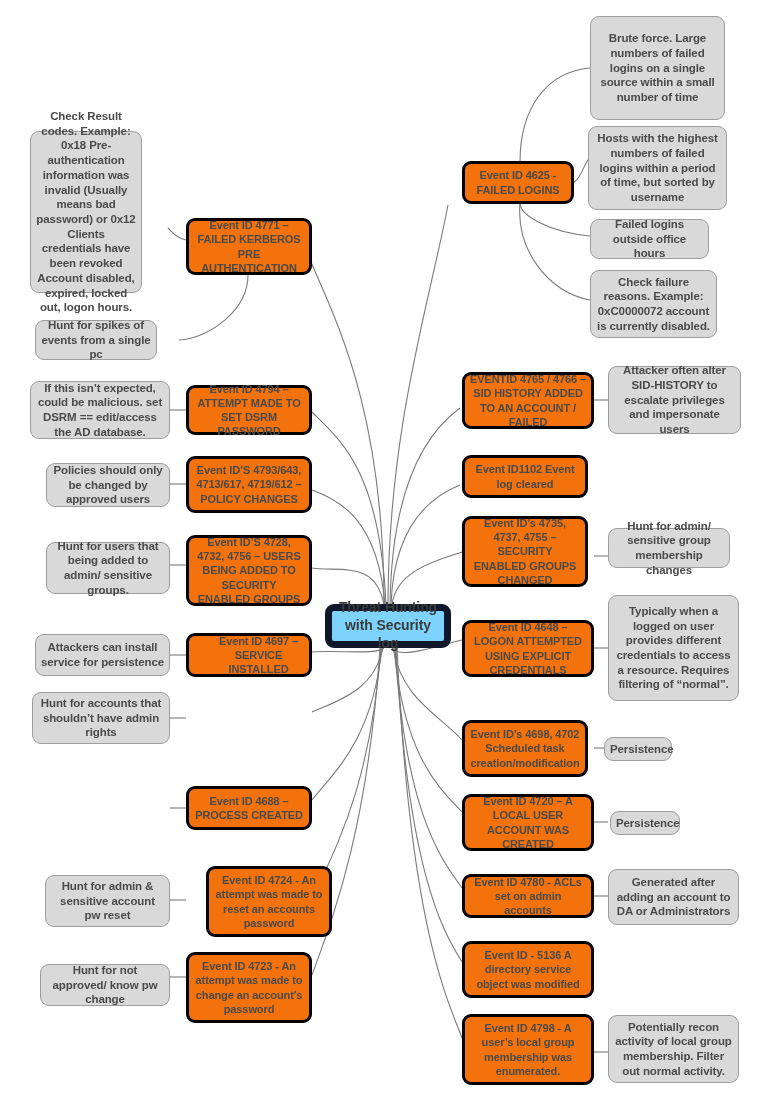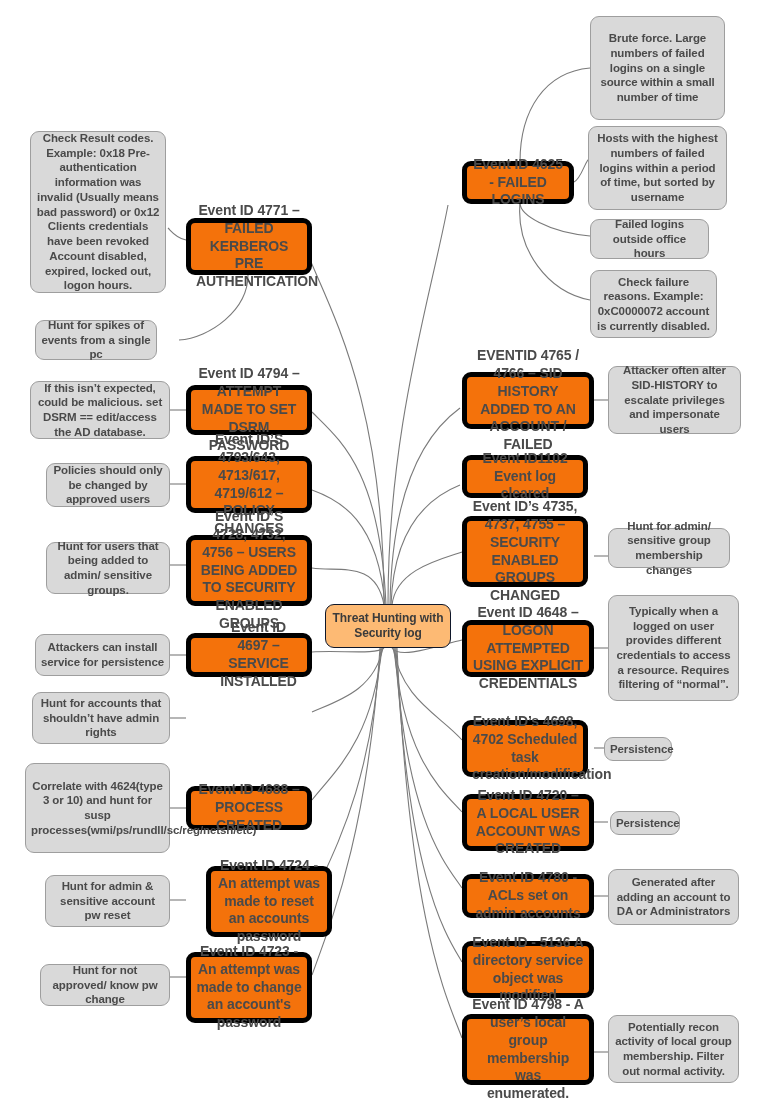--- a/index.html
+++ b/index.html
@@ -19,35 +19,35 @@
     text-align:center;
     border-radius:9px;
     z-index:2;
     line-height:1.28;
     font-weight:bold;
     letter-spacing:-0.1px;
     padding:4px 5px;
   }
   .node.orange{
     background:#f4720b;
-    border:5px solid #000000;
+    border:3px solid #000000;
     color:#4a4a4a;
-    font-size:14px;
+    font-size:11px;
   }
   .node.gray{
     background:#d9d9d9;
     border:1px solid #9e9e9e;
     color:#4a4a4a;
     font-size:11.5px;
   }
   .node.blue{
-    background:#fdba74;
-    border:1px solid #0f172a;
+    background:#7dd3fc;
+    border:7px solid #0f172a;
     color:#3b3b3b;
-    font-size:12px;
+    font-size:14px;
   }
   .node span{display:block;width:100%;}
 </style>
 </head>
 <body>
 
 <div id="canvas">
 
   <svg id="edges" viewBox="0 0 768 1112" xmlns="http://www.w3.org/2000/svg">
     <g fill="none" stroke="#7a7a7a" stroke-width="1.1">
@@ -115,21 +115,21 @@
   <div class="node gray" style="left:590px;top:219px;width:119px;height:40px;">
     <span>Failed logins outside office hours</span>
   </div>
   <div class="node gray" style="left:590px;top:270px;width:127px;height:68px;">
     <span>Check failure reasons. Example: 0xC0000072 account is currently disabled.</span>
   </div>
 
   <div class="node orange" style="left:186px;top:218px;width:126px;height:57px;">
     <span>Event ID 4771 – FAILED KERBEROS PRE AUTHENTICATION</span>
   </div>
-  <div class="node gray" style="left:30px;top:131px;width:136px;height:162px;">
+  <div class="node gray" style="left:30px;top:131px;width:112px;height:162px;">
     <span>Check Result codes. Example:  0x18 Pre-authentication information was invalid (Usually means bad password) or 0x12 Clients credentials have been revoked Account disabled, expired, locked out, logon hours.</span>
   </div>
   <div class="node gray" style="left:35px;top:320px;width:122px;height:40px;">
     <span>Hunt for spikes of events from a single pc</span>
   </div>
 
   <div class="node orange" style="left:186px;top:385px;width:126px;height:50px;">
     <span>Event ID 4794 – ATTEMPT MADE TO SET DSRM PASSWORD</span>
   </div>
   <div class="node gray" style="left:30px;top:381px;width:140px;height:58px;">
@@ -157,23 +157,20 @@
     <span>Attackers can install service for persistence</span>
   </div>
 
   <div class="node gray" style="left:32px;top:692px;width:138px;height:52px;">
     <span>Hunt for accounts that shouldn’t have admin rights</span>
   </div>
 
   <div class="node orange" style="left:186px;top:786px;width:126px;height:44px;">
     <span>Event ID 4688 – PROCESS CREATED</span>
   </div>
-  <div class="node gray" style="left:25px;top:763px;width:145px;height:90px;">
-    <span>Correlate with 4624(type 3 or 10) and hunt for susp processes(wmi/ps/rundll/sc/reg/netsh/etc)</span>
-  </div>
 
   <div class="node orange" style="left:186px;top:866px;width:126px;height:71px;margin-left:20px;">
     <span>Event ID 4724 -  An attempt was made to reset an accounts password</span>
   </div>
   <div class="node gray" style="left:45px;top:875px;width:125px;height:52px;">
     <span>Hunt for admin &amp; sensitive account pw reset</span>
   </div>
 
   <div class="node orange" style="left:186px;top:952px;width:126px;height:71px;">
     <span>Event ID 4723 -  An attempt was made to change an account's password</span>

